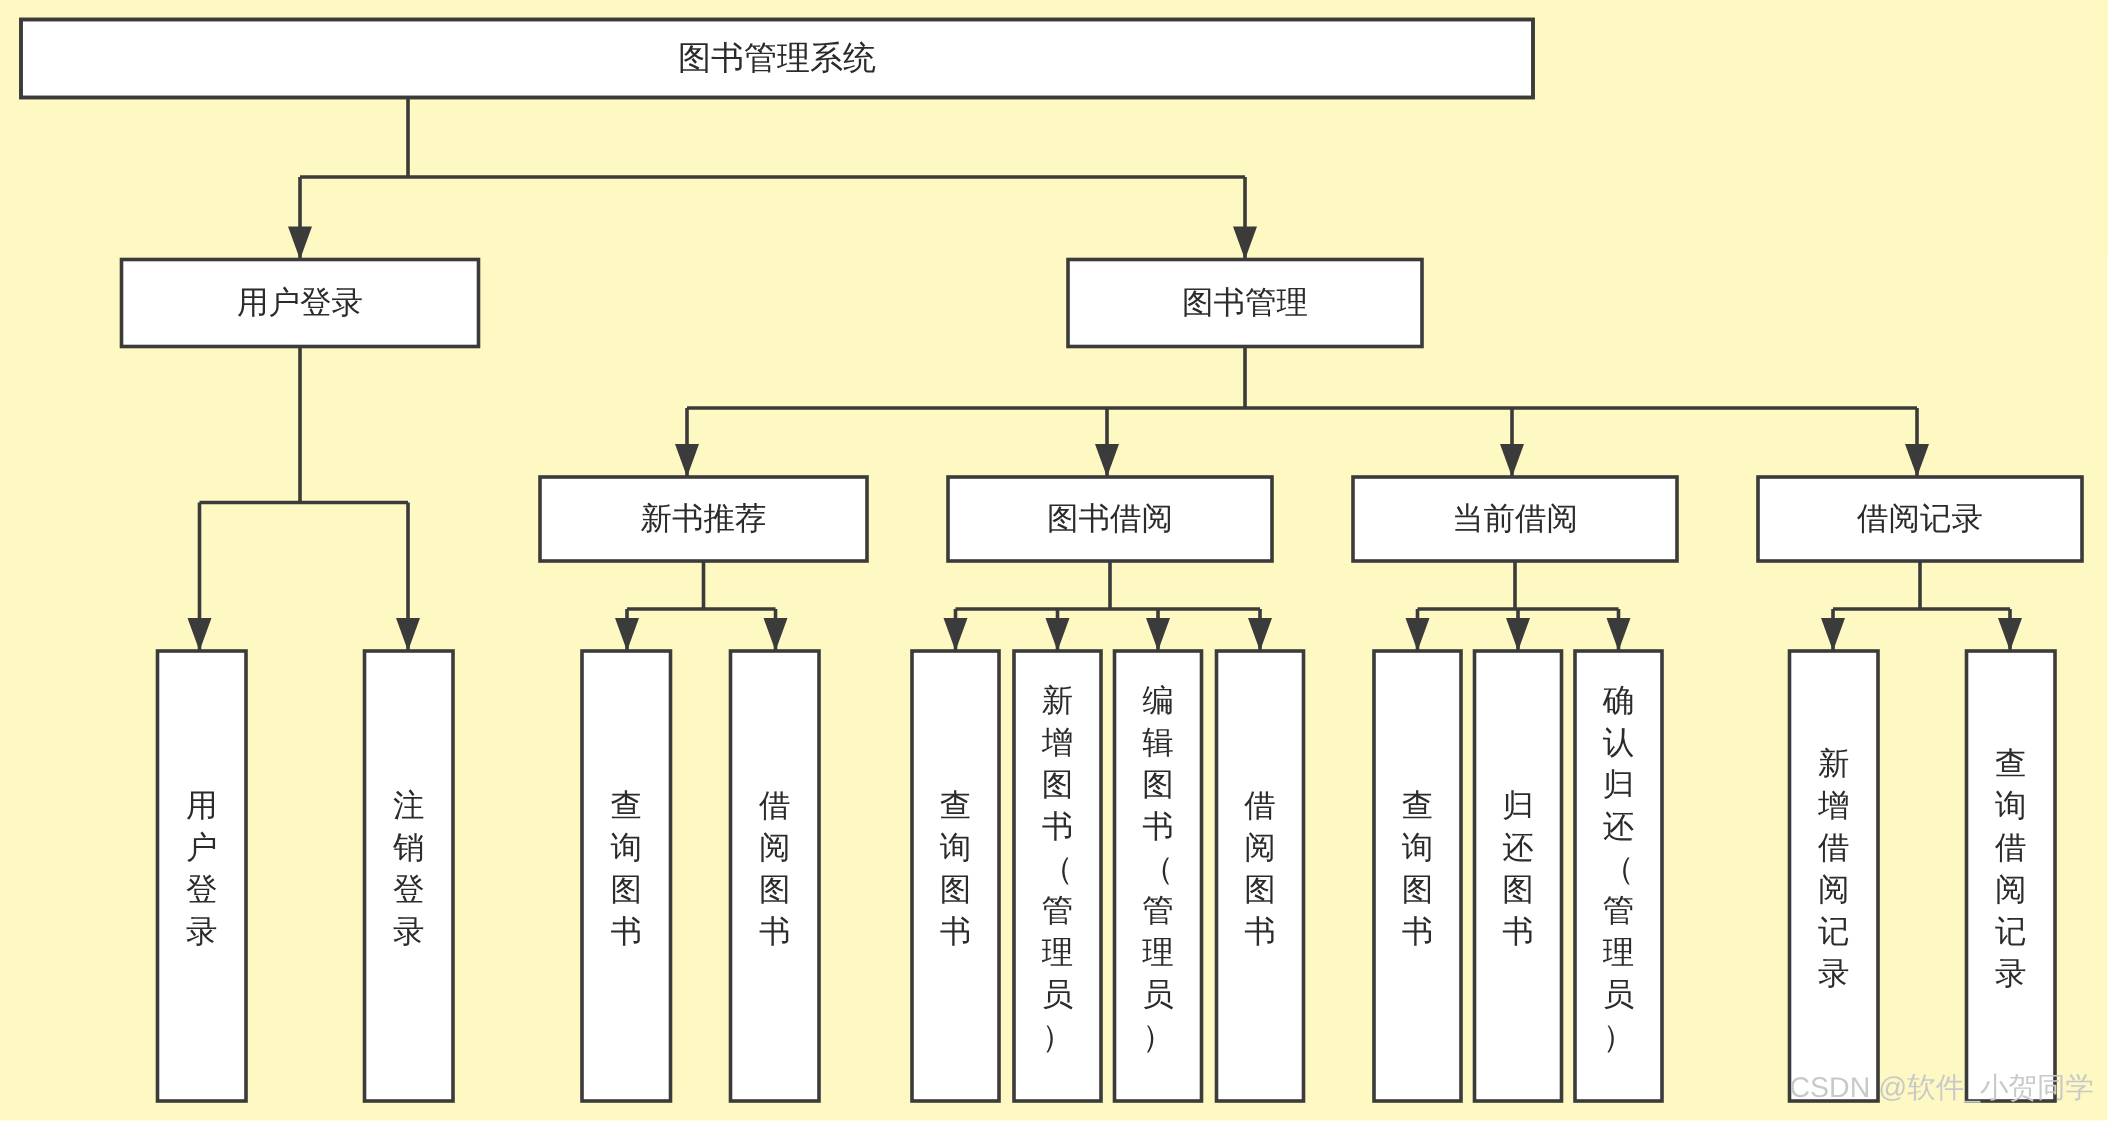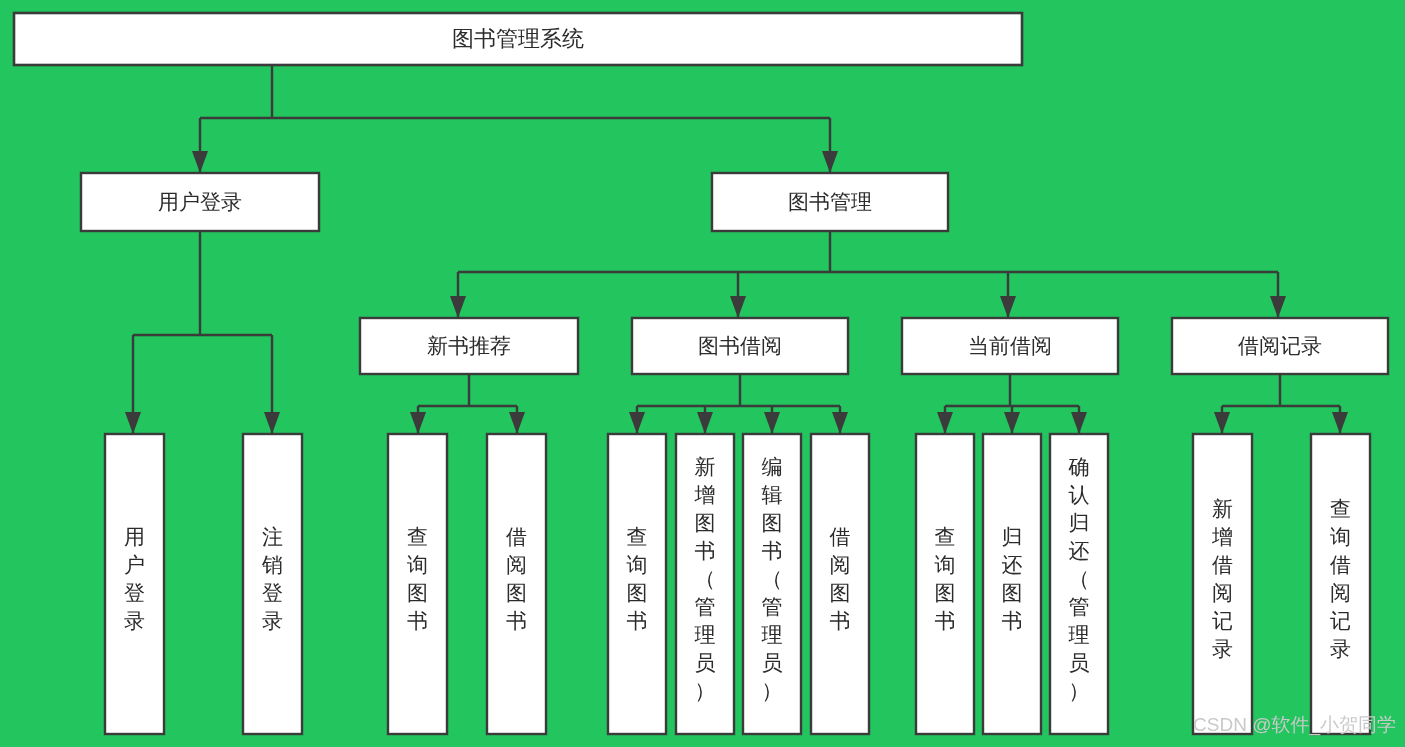--- a/index.html
+++ b/index.html
@@ -8,21 +8,21 @@
     padding: 0;
     background: #ffffff;
   }
   body {
     font-family: "Liberation Sans", "DejaVu Sans", sans-serif;
   }
   #diagram-root {
     position: relative;
     width: 1405px;
     height: 747px;
-    background: #22c55e;
+    background: #fef9c3;
     overflow: hidden;
   }
   svg.diagram-canvas {
     position: absolute;
     top: 0;
     left: 0;
     width: 1405px;
     height: 747px;
     display: block;
   }

